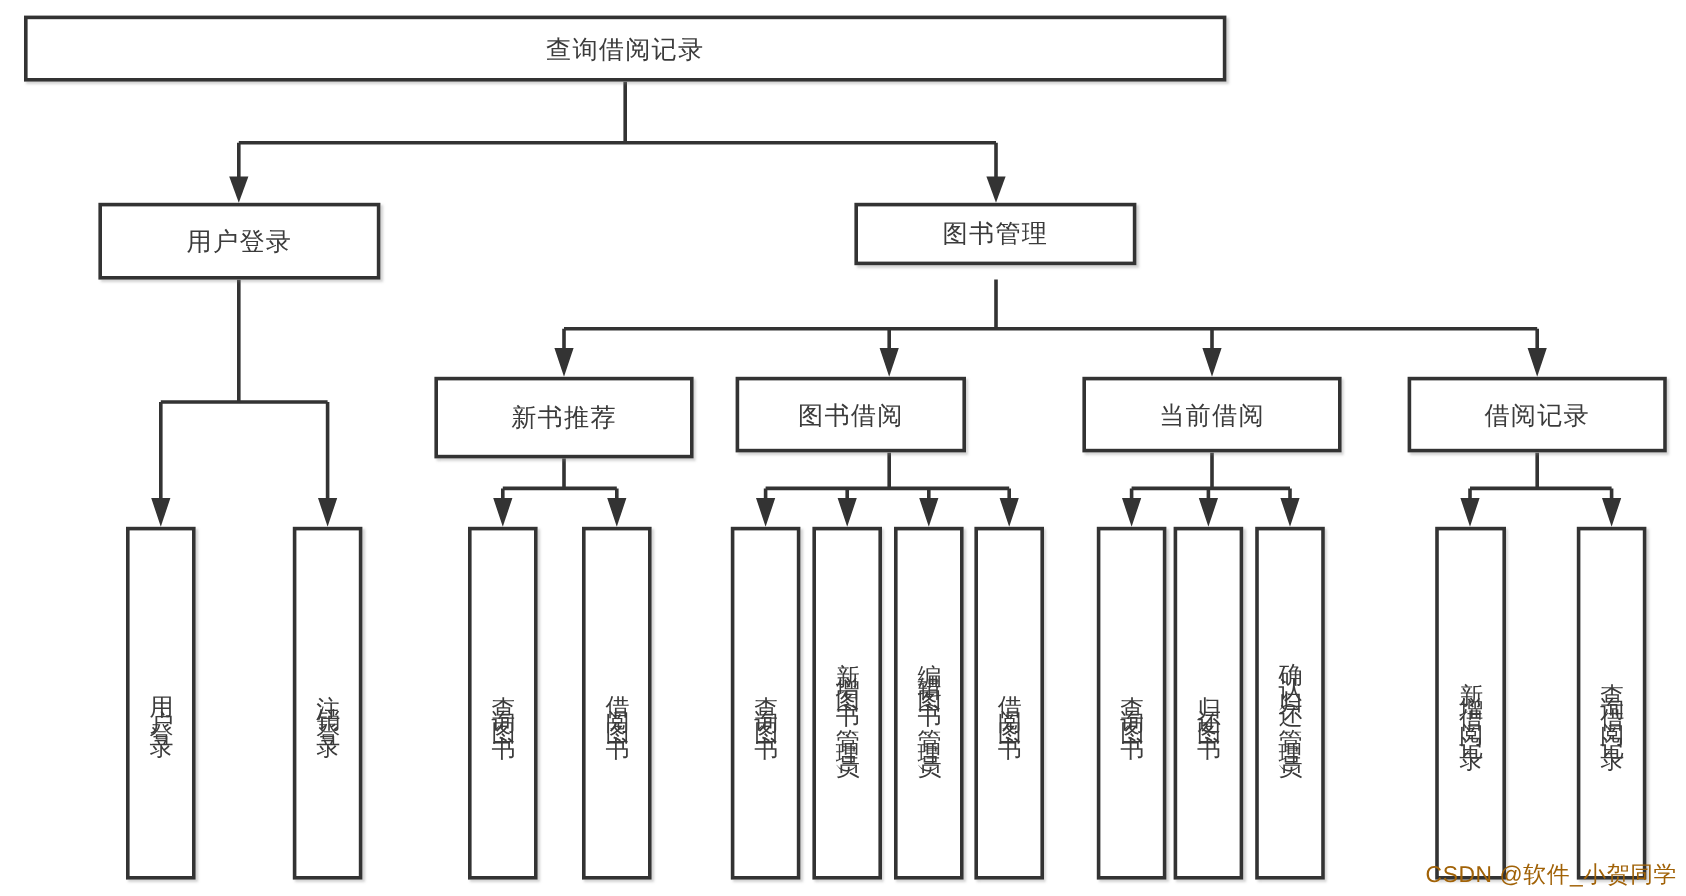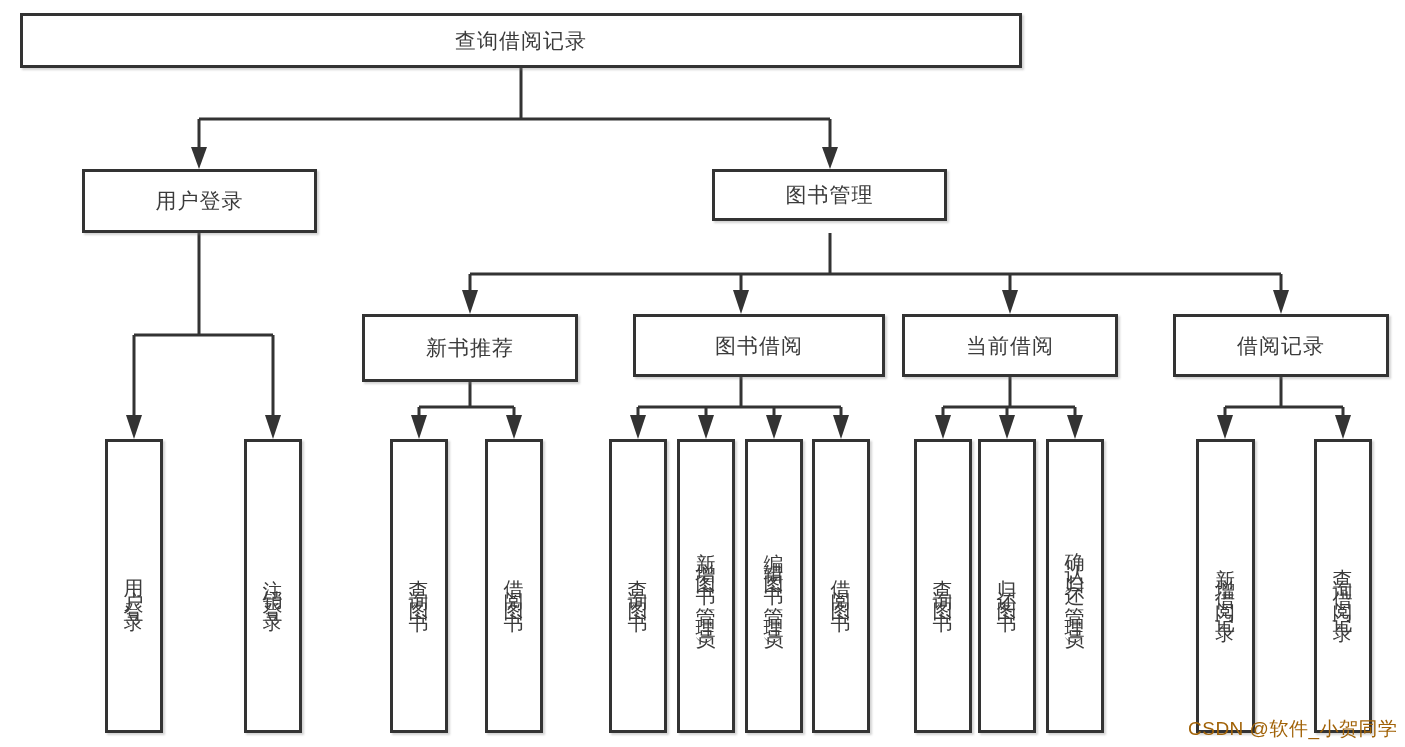--- a/index.html
+++ b/index.html
@@ -86,21 +86,21 @@
   <div class="box h" style="left:82px;top:169px;width:235px;height:64px">
     <span>用户登录</span>
   </div>
   <div class="box h" style="left:712px;top:169px;width:235px;height:52px">
     <span>图书管理</span>
   </div>
 
   <div class="box h" style="left:362px;top:314px;width:216px;height:68px">
     <span>新书推荐</span>
   </div>
-  <div class="box h" style="left:633px;top:314px;width:252px;height:63px">
+  <div class="box h" style="left:613px;top:314px;width:192px;height:63px">
     <span>图书借阅</span>
   </div>
   <div class="box h" style="left:1173px;top:314px;width:216px;height:63px">
     <span>借阅记录</span>
   </div>
   <div class="box h" style="left:902px;top:314px;width:216px;height:63px">
     <span>当前借阅</span>
   </div>
 
   <div class="box v" style="left:105px;top:439px;width:58px;height:294px">

